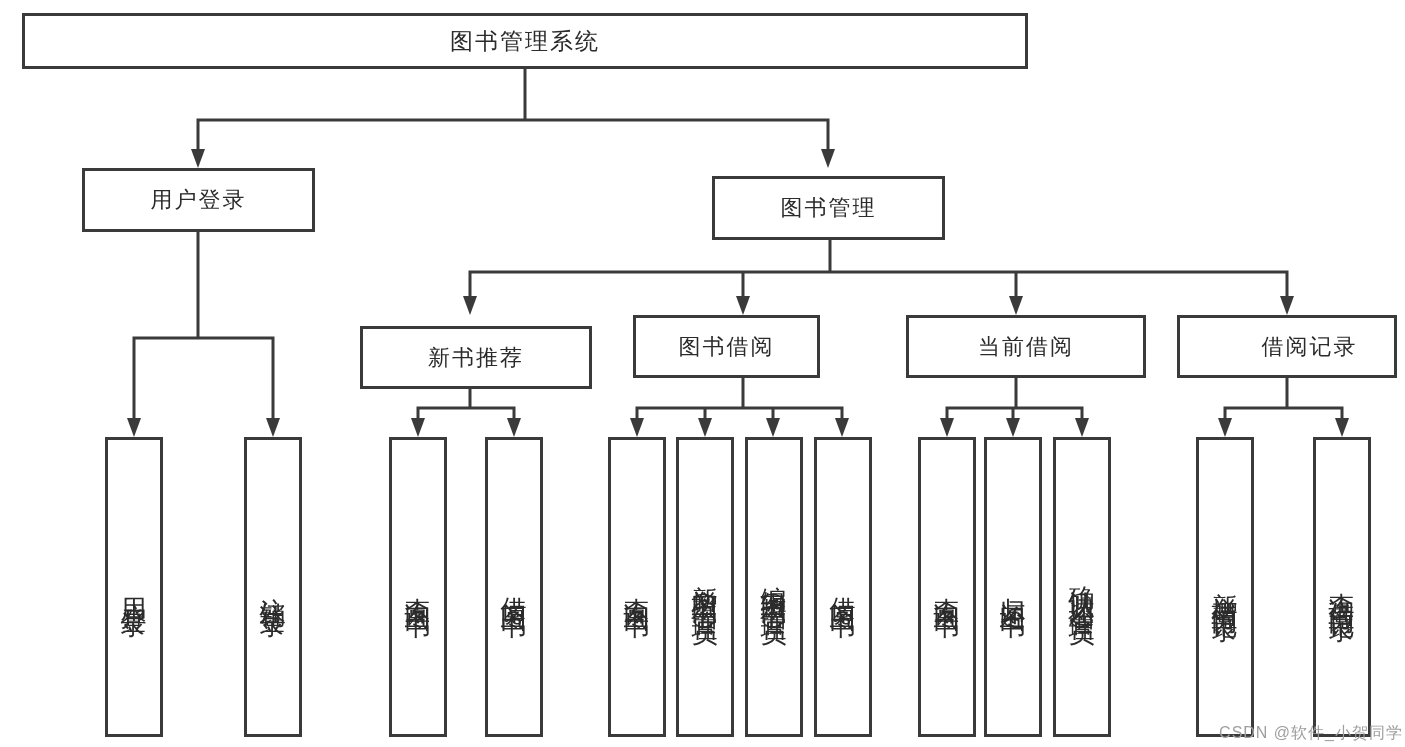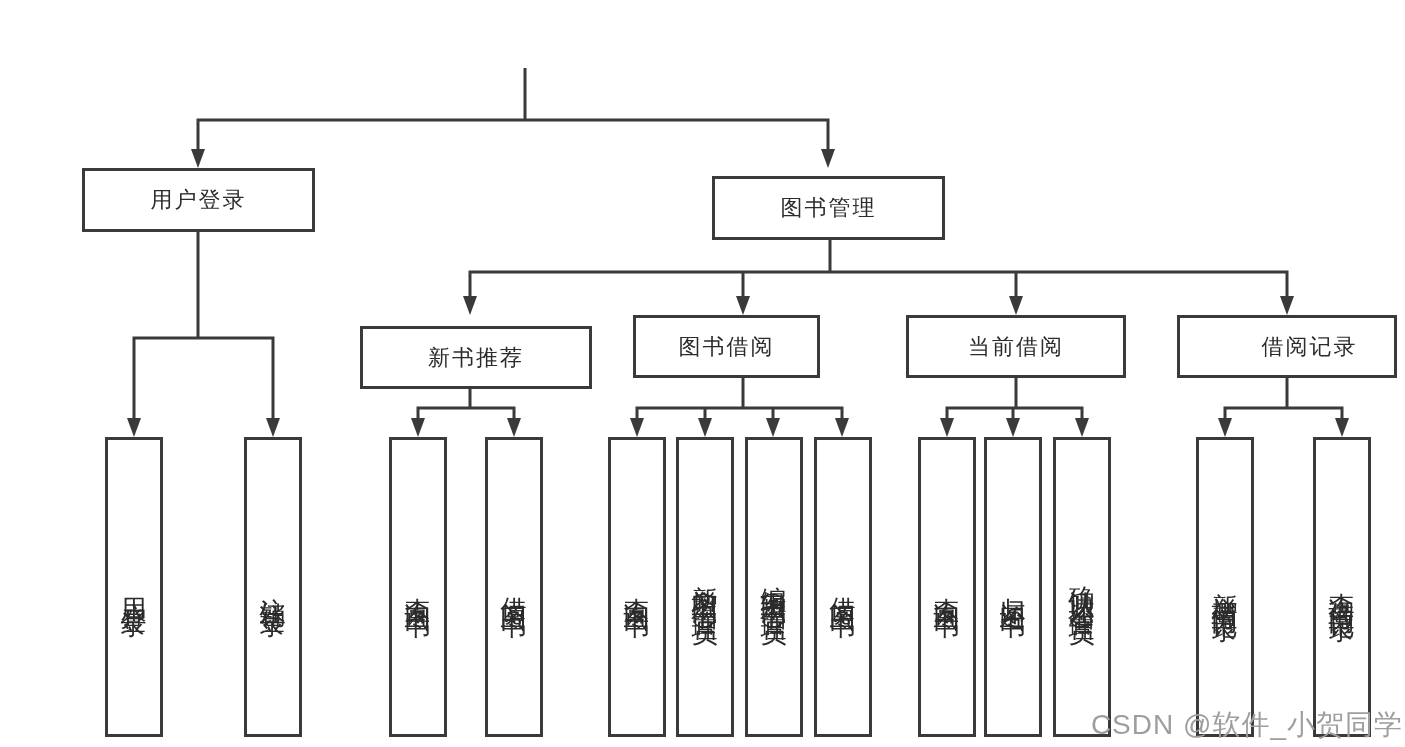--- a/index.html
+++ b/index.html
@@ -35,21 +35,21 @@
     writing-mode:vertical-rl;
     text-orientation:mixed;
     font-size:26px;
     line-height:1;
     letter-spacing:5px;
     white-space:nowrap;
   }
   .watermark{
     position:absolute;
     right:2px;bottom:3px;
-    font-size:28px;
+    font-size:16px;
     color:var(--watermark);
     letter-spacing:1px;
     z-index:3;
     white-space:nowrap;
   }
 </style>
 </head>
 <body>
 
 <div class="stage">
@@ -76,35 +76,38 @@
     <polygon points="698,418 712,418 705,437"></polygon>
     <polygon points="766,418 780,418 773,437"></polygon>
     <polygon points="835,418 849,418 842,437"></polygon>
     <polygon points="940,418 954,418 947,437"></polygon>
     <polygon points="1006,418 1020,418 1013,437"></polygon>
     <polygon points="1075,418 1089,418 1082,437"></polygon>
     <polygon points="1218,418 1232,418 1225,437"></polygon>
     <polygon points="1335,418 1349,418 1342,437"></polygon>
   </svg>
 
+  <div class="box h-box root-box" style="left:22px;top:13px;width:1006px;height:56px;">
+    <span>图书管理系统</span>
+  </div>
 
   <div class="box h-box" style="left:82px;top:168px;width:233px;height:64px;">
     <span>用户登录</span>
   </div>
   <div class="box h-box" style="left:712px;top:168px;width:233px;height:64px;margin-top:8px;">
     <span>图书管理</span>
   </div>
 
   <div class="box h-box" style="left:360px;top:326px;width:232px;height:63px;font-family:Liberation Mono, monospace;">
     <span>新书推荐</span>
   </div>
   <div class="box h-box" style="left:633px;top:315px;width:187px;height:63px;">
     <span>图书借阅</span>
   </div>
-  <div class="box h-box" style="left:906px;top:315px;width:220px;height:63px;">
+  <div class="box h-box" style="left:906px;top:315px;width:240px;height:63px;">
     <span>当前借阅</span>
   </div>
   <div class="box h-box" style="left:1177px;top:315px;width:220px;height:63px;padding-left:45px;">
     <span>借阅记录</span>
   </div>
 
   <div class="box v-box" style="left:105px;top:437px;width:58px;height:300px;">
     <span>用户登录</span>
   </div>
   <div class="box v-box" style="left:244px;top:437px;width:58px;height:300px;">

